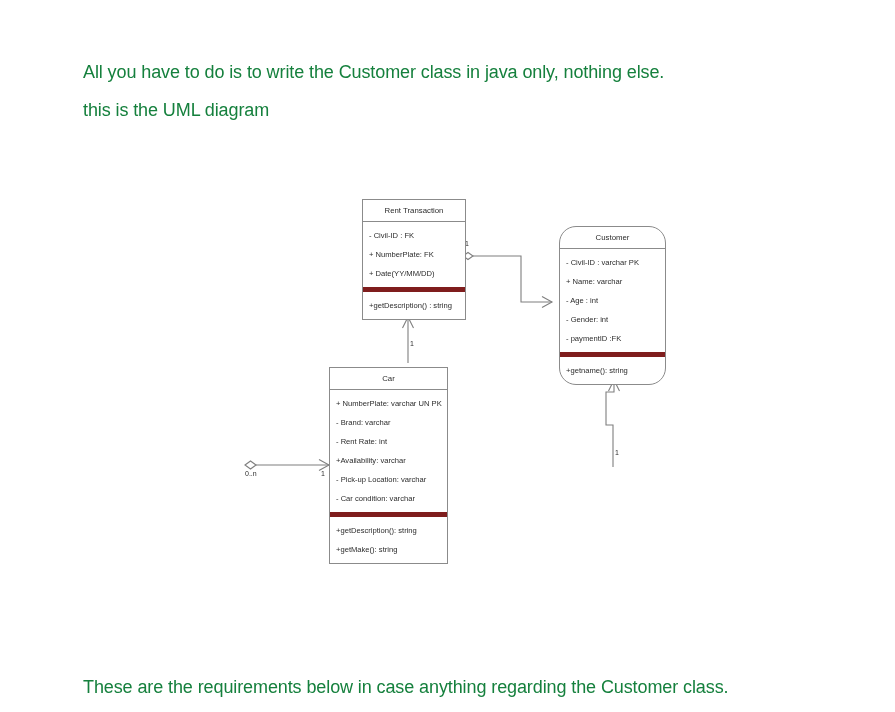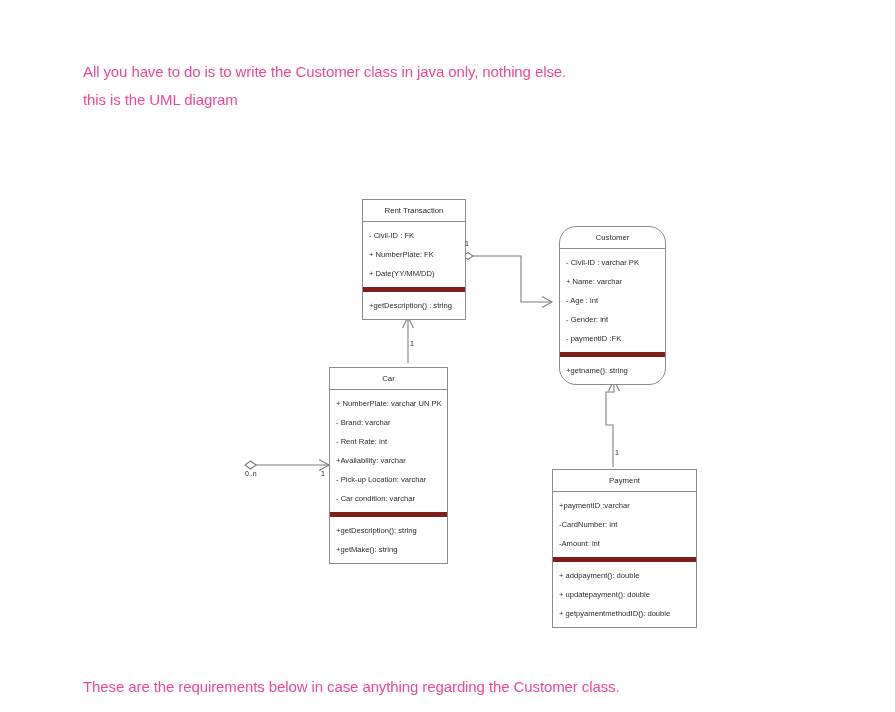--- a/index.html
+++ b/index.html
@@ -13,28 +13,28 @@
     height: 712px;
     position: relative;
     font-family: "Liberation Sans", sans-serif;
     color: #000000;
     overflow: hidden;
   }
 
   
   .prose {
     position: absolute;
-    font-size: 15px;
+    font-size: 18px;
     line-height: 28px;
-    color: #ec4899;
+    color: #15803d;
     white-space: nowrap;
     letter-spacing: -0.1px;
   }
   #intro-line-1 { left: 83px; top: 58px; }
-  #intro-line-2 { left: 83px; top: 86px; }
+  #intro-line-2 { left: 83px; top: 96px; }
   #footer-line  { left: 83px; top: 673px; }
 
   
   #uml-canvas {
     position: absolute;
     left: 0;
     top: 0;
     width: 895px;
     height: 712px;
     margin-left: 44px;
@@ -165,27 +165,14 @@
       <div class="uml-row">+Availability:  varchar</div>
       <div class="uml-row">- Pick-up Location: varchar</div>
       <div class="uml-row">- Car condition: varchar</div>
     </div>
     <div class="uml-compartment methods">
       <div class="uml-row">+getDescription(): string</div>
       <div class="uml-row">+getMake():  string</div>
     </div>
   </div>
 
-  <div class="uml-class" id="box-payment" style="left:508px; top:469px; width:145px;">
-    <div class="uml-title">Payment</div>
-    <div class="uml-compartment attributes">
-      <div class="uml-row">+paymentID :varchar</div>
-      <div class="uml-row">-CardNumber: int</div>
-      <div class="uml-row">-Amount: int</div>
-    </div>
-    <div class="uml-compartment methods">
-      <div class="uml-row">+ addpayment(): double</div>
-      <div class="uml-row">+ updatepayment(): double</div>
-      <div class="uml-row">+ getpyamentmethodID(): double</div>
-    </div>
-  </div>
 
 </div>
 
 </body></html>

